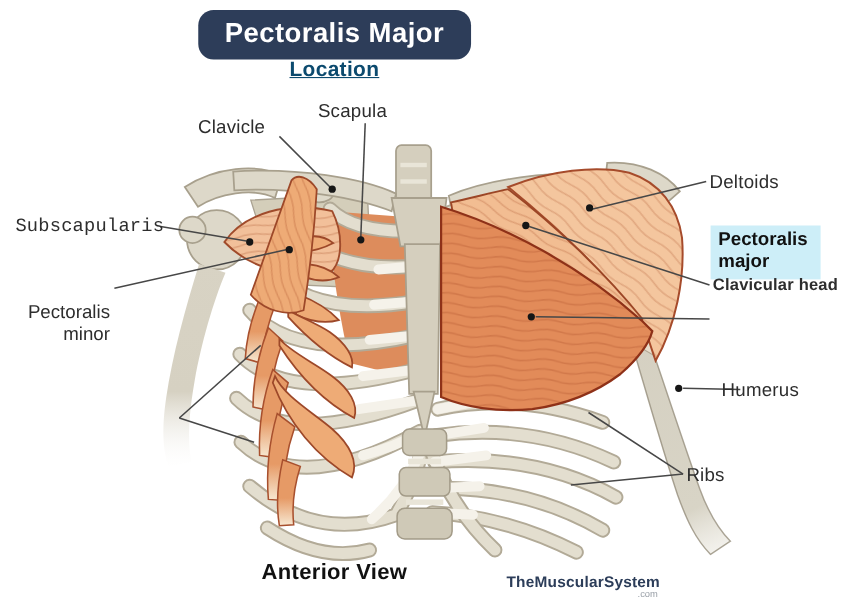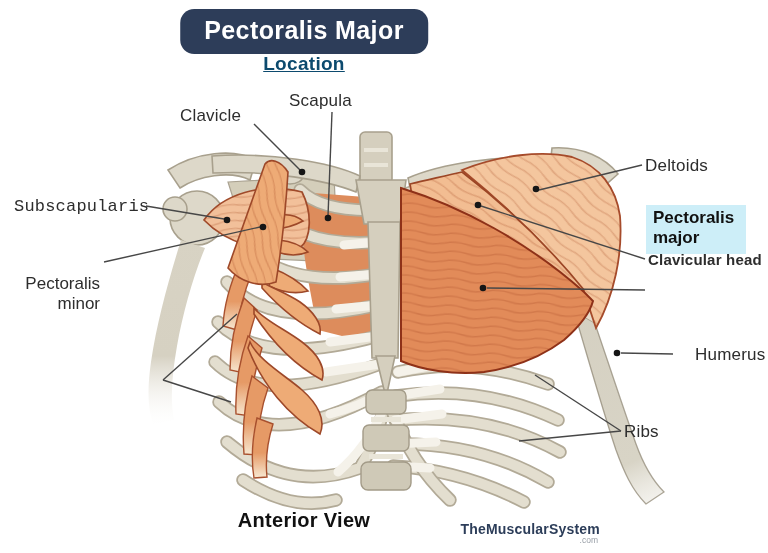--- a/index.html
+++ b/index.html
@@ -239,21 +239,21 @@
   <div id="location-link">Location</div>
 
   <div class="lbl" style="left:180px;top:106px;">Clavicle</div>
   <div class="lbl" style="left:289px;top:91px;">Scapula</div>
   <div class="lbl" style="left:14px;top:197px;font-family:Liberation Mono, monospace;">Subscapularis</div>
   <div id="minor-label">Pectoralis minor</div>
 
   <div class="lbl" style="left:645px;top:156px;">Deltoids</div>
   <div id="pecmajor-label">Pectoralis major</div>
   <div class="lbl small" style="left:648px;top:251px;font-weight:bold;">Clavicular head</div>
-  <div class="lbl" style="left:695px;top:345px;">Humerus</div>
+  <div class="lbl" style="left:656px;top:345px;">Humerus</div>
   <div class="lbl" style="left:624px;top:422px;">Ribs</div>
 
   <div id="watermark">
     <div class="wm-main">TheMuscularSystem</div>
     <div class="wm-dom">.com</div>
   </div>
   <div id="view-caption">Anterior View</div>
 </div>
 
 </body></html>

